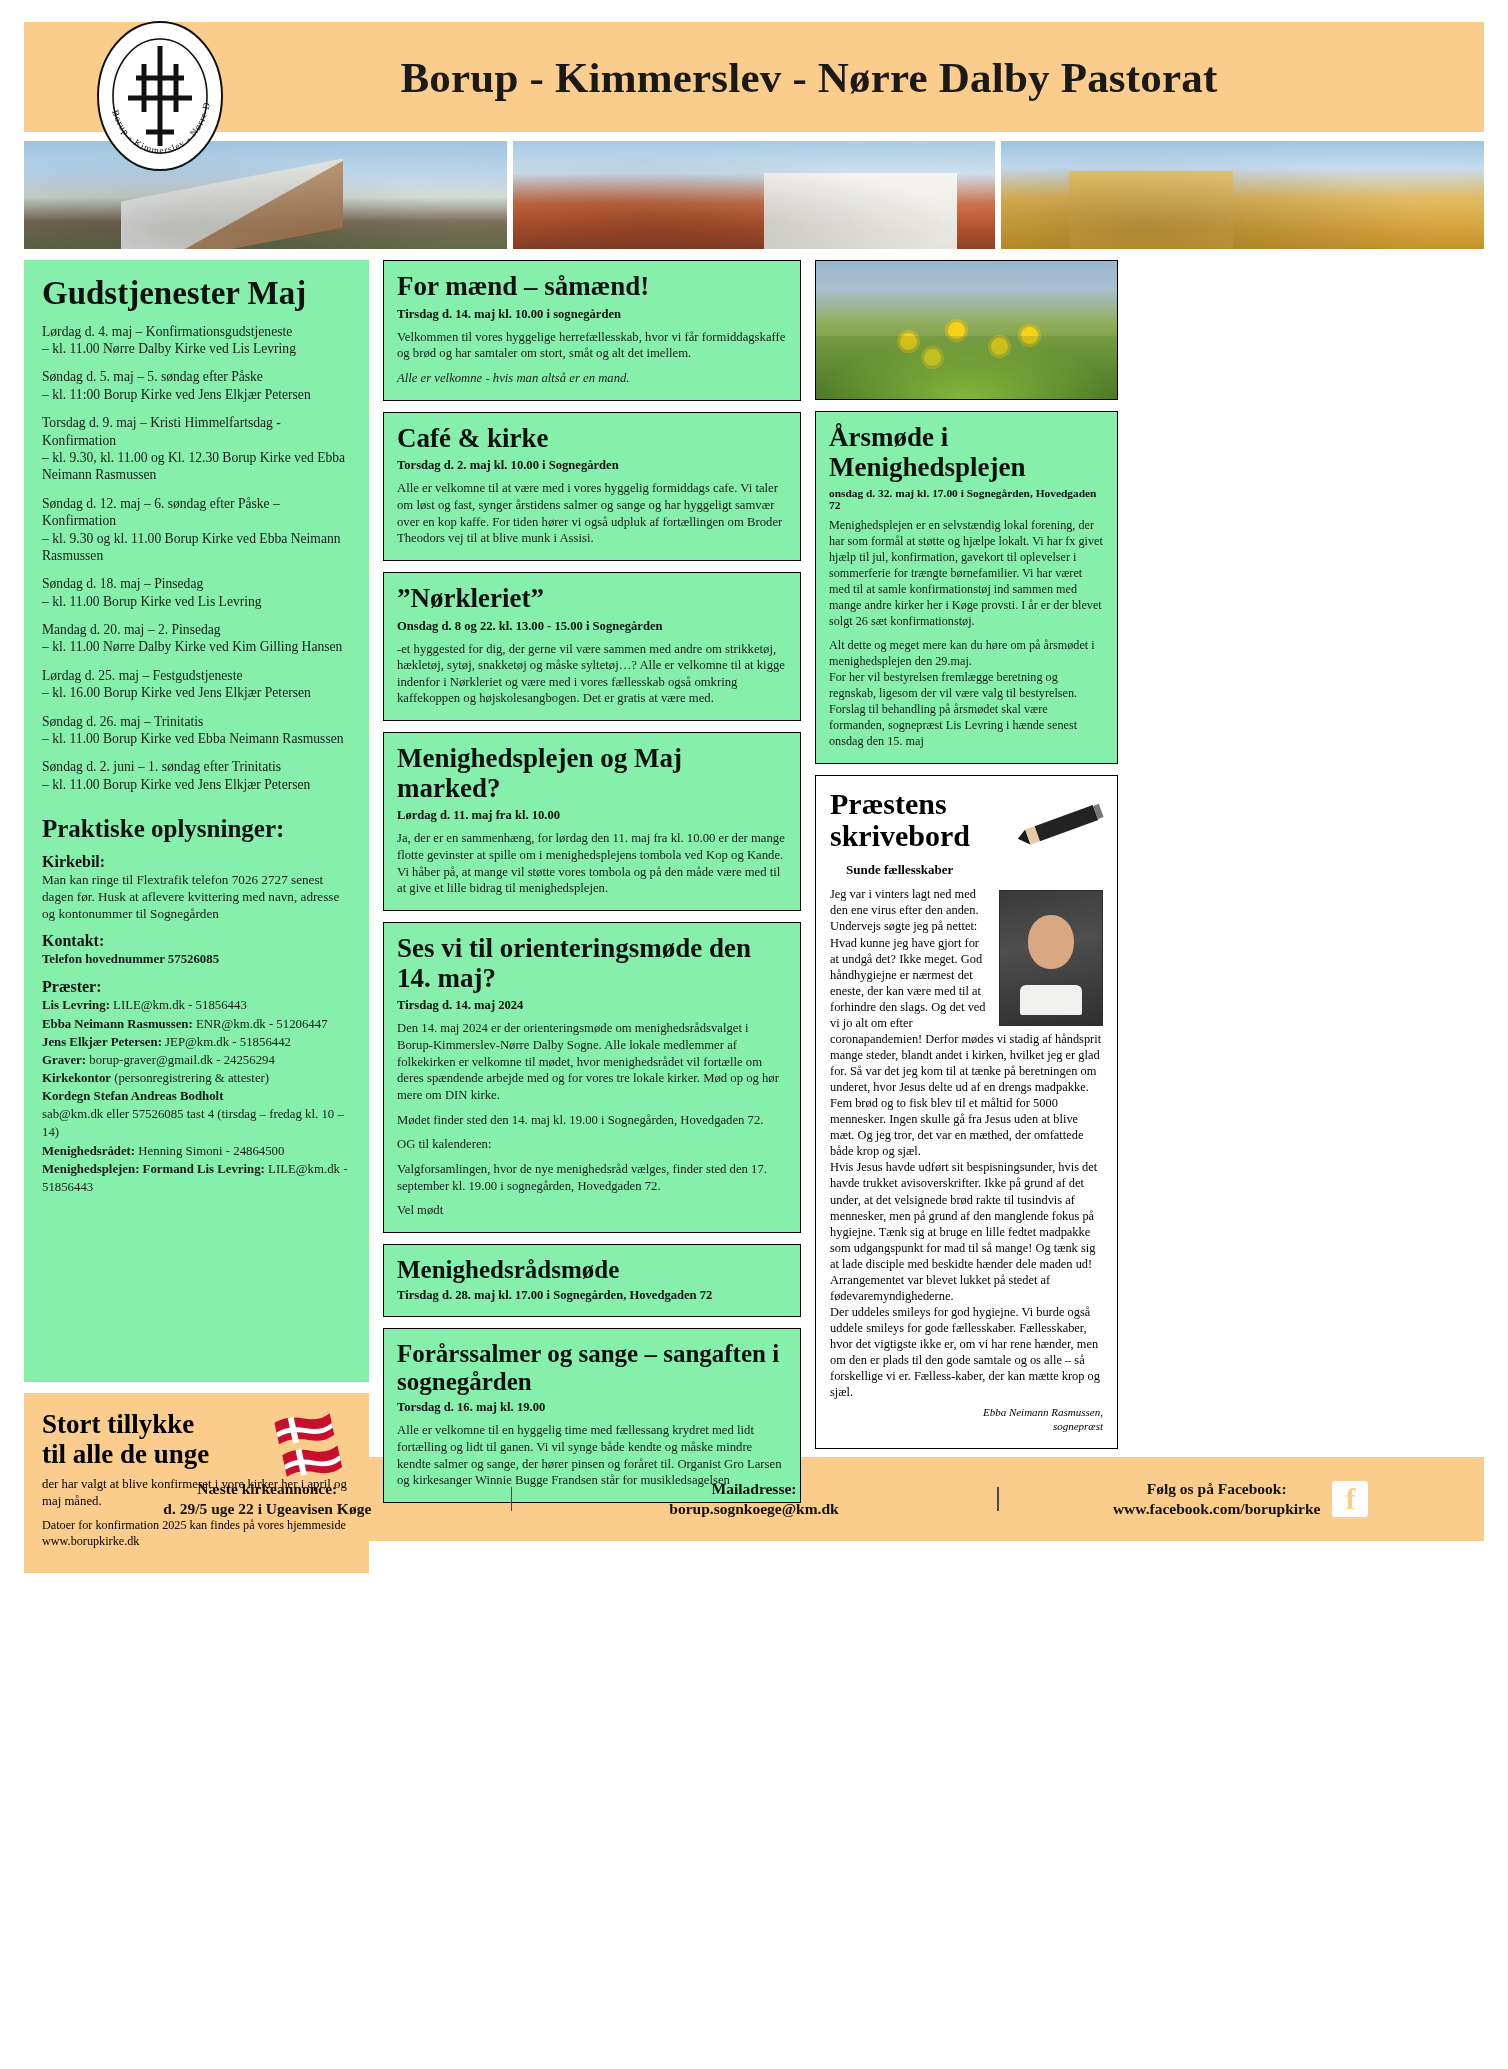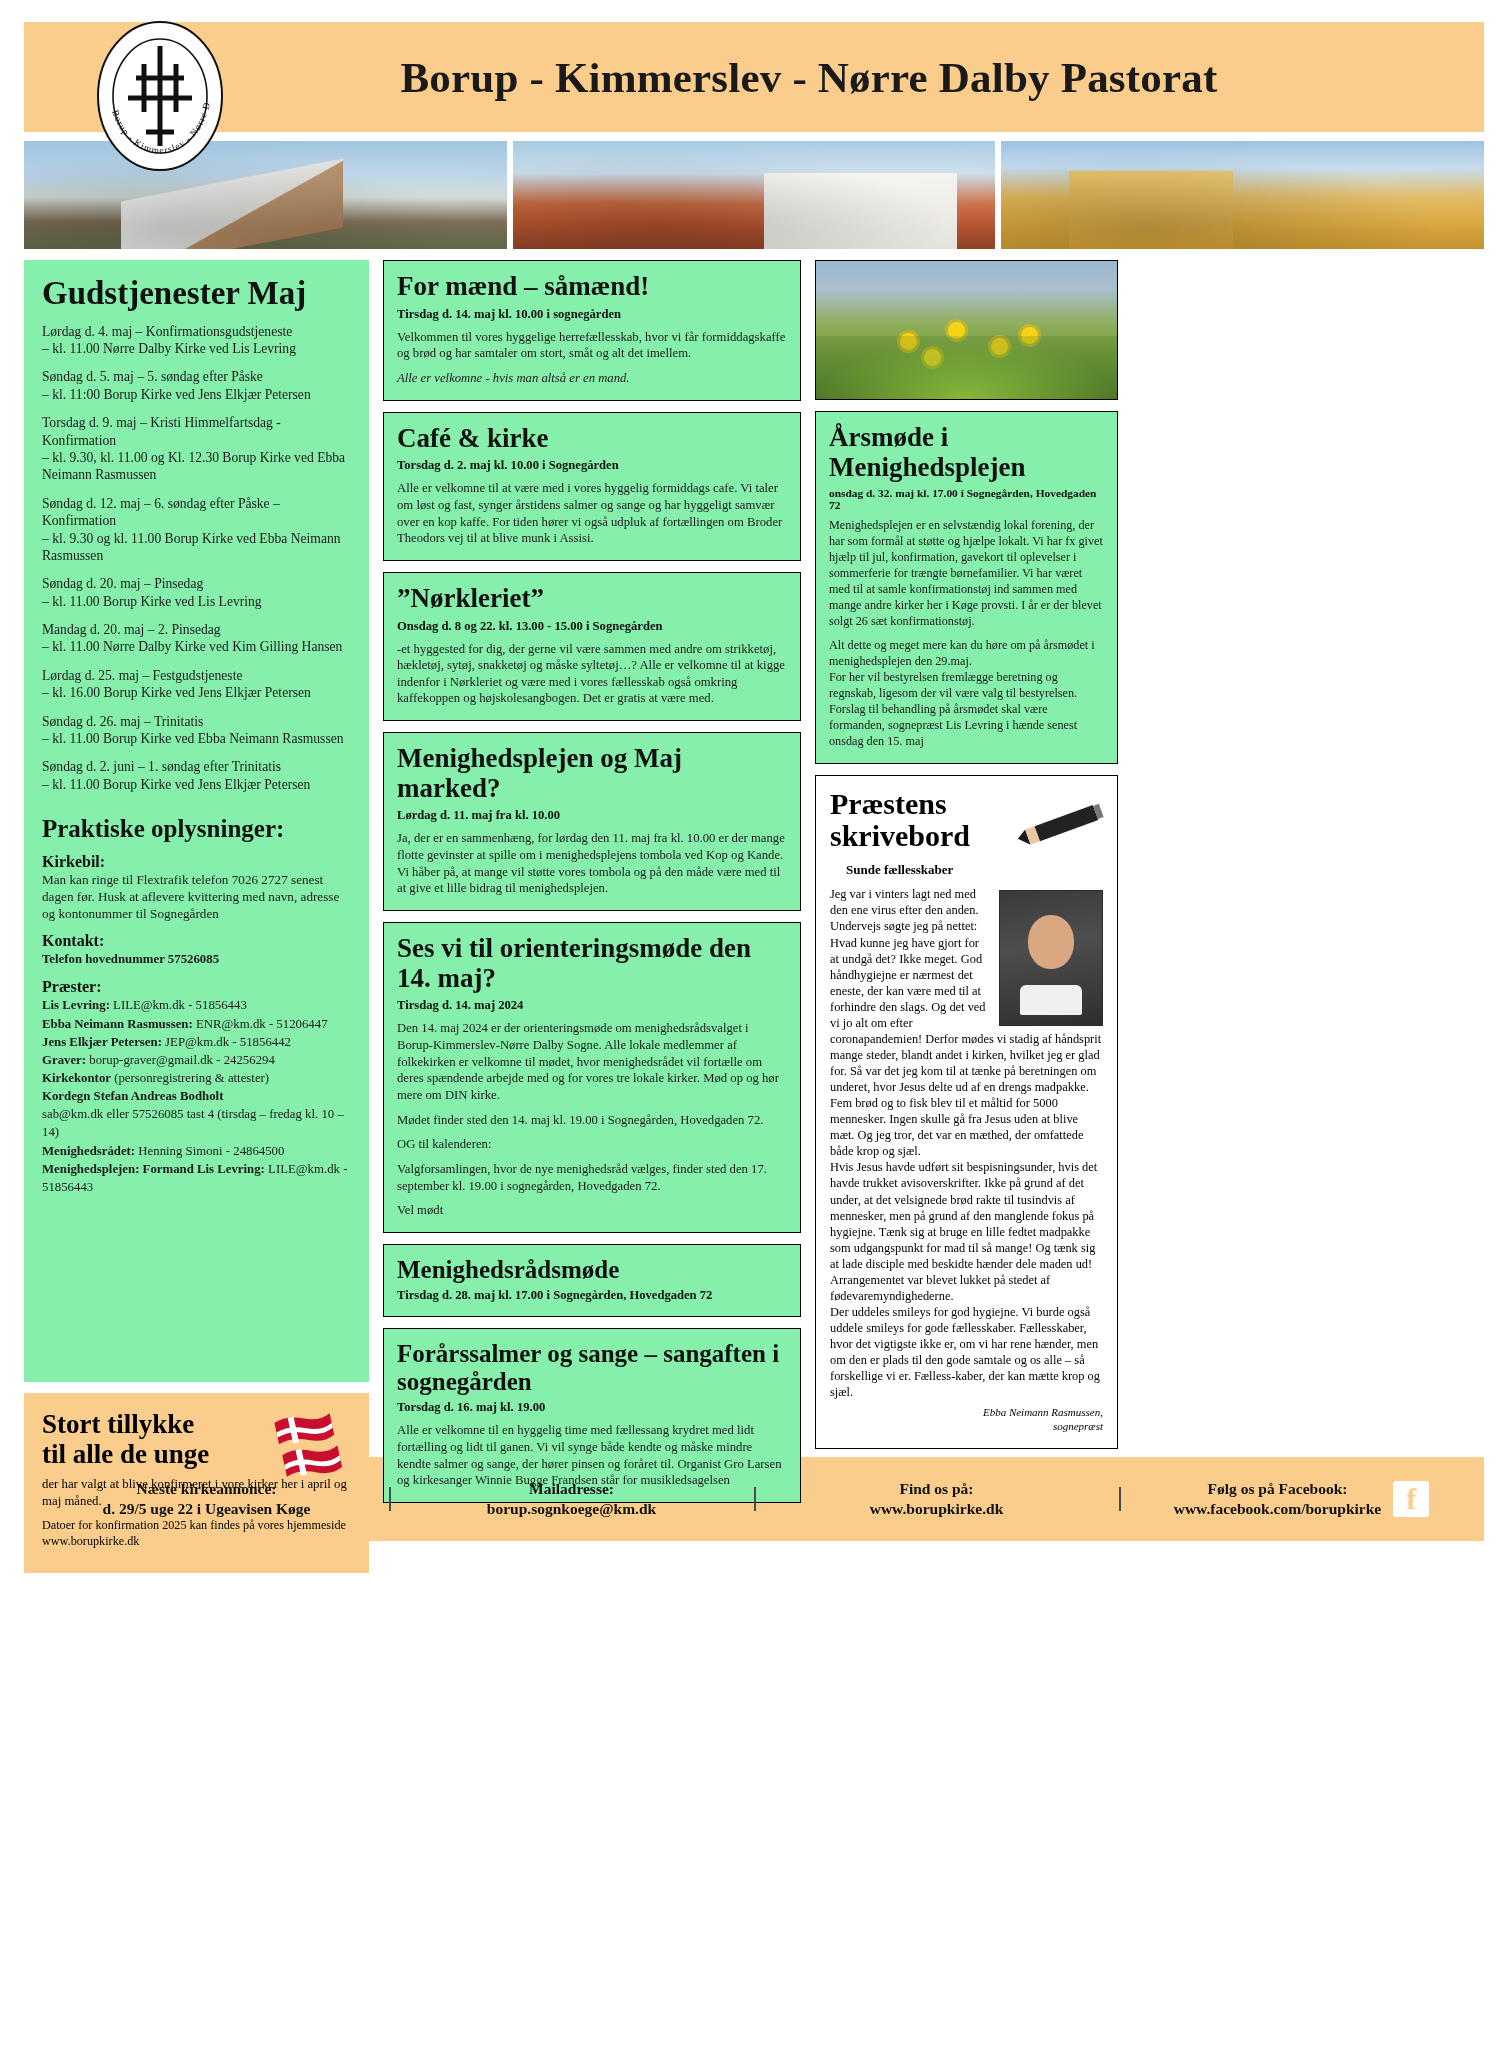--- a/index.html
+++ b/index.html
@@ -338,21 +338,21 @@
         </div>
         <div class="service">
           <span>Torsdag d. 9. maj – Kristi Himmelfartsdag - Konfirmation</span><br>
           <span class="svc-line2">– kl. 9.30, kl. 11.00 og Kl. 12.30 Borup Kirke ved Ebba Neimann Rasmussen</span>
         </div>
         <div class="service">
           <span>Søndag d. 12. maj – 6. søndag efter Påske – Konfirmation</span><br>
           <span class="svc-line2">– kl. 9.30 og kl. 11.00  Borup Kirke ved Ebba Neimann Rasmussen</span>
         </div>
         <div class="service">
-          <span>Søndag d. 20. maj – Pinsedag</span><br>
+          <span>Søndag d. 18. maj – Pinsedag</span><br>
           <span class="svc-line2">– kl. 11.00 Borup Kirke ved Lis Levring</span>
         </div>
         <div class="service">
           <span>Mandag d. 20. maj – 2. Pinsedag</span><br>
           <span class="svc-line2">– kl. 11.00 Nørre Dalby Kirke ved Kim Gilling Hansen</span>
         </div>
         <div class="service">
           <span>Lørdag d. 25. maj – Festgudstjeneste</span><br>
           <span class="svc-line2">– kl. 16.00 Borup Kirke ved Jens Elkjær Petersen</span>
         </div>
@@ -533,24 +533,20 @@
 
   <div class="footer">
     <div class="foot-cell">
       <div>Næste kirkeannonce:</div>
       <div>d. 29/5 uge 22 i Ugeavisen Køge</div>
     </div>
     <div class="foot-cell">
       <div>Mailadresse:</div>
       <div>borup.sognkoege@km.dk</div>
     </div>
-    <div class="foot-cell">
-      <div>Find os på:</div>
-      <div>www.borupkirke.dk</div>
-    </div>
     <div class="foot-cell foot-fb">
       <div>
         <div>Følg os på Facebook:</div>
         <div>www.facebook.com/borupkirke</div>
       </div>
       <span class="fb-icon"></span>
     </div>
   </div>
 
 </div>

